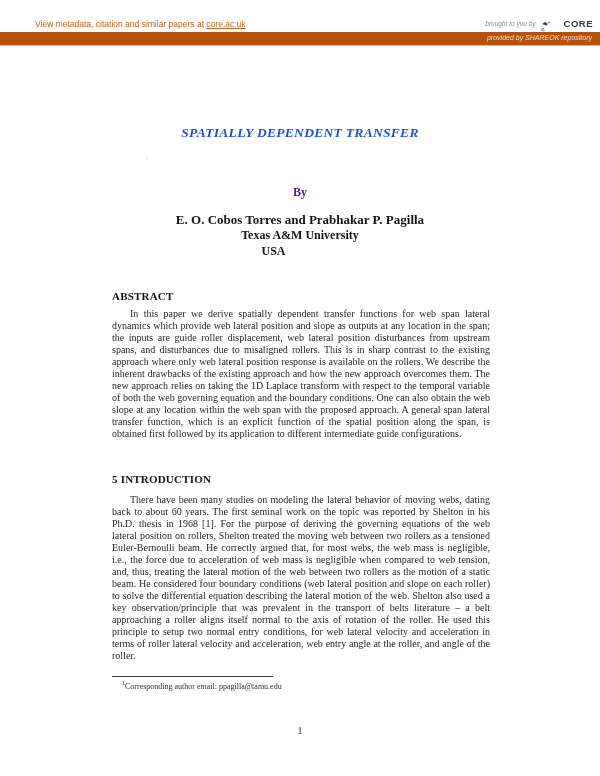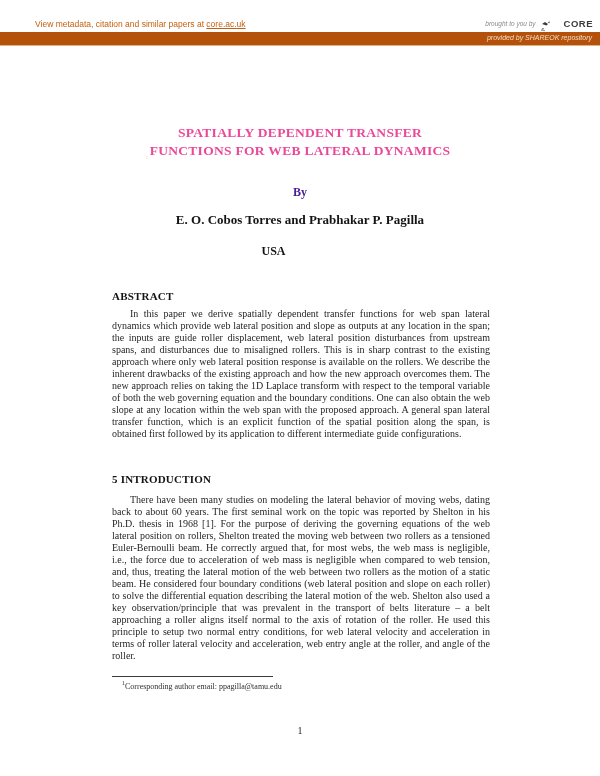--- a/index.html
+++ b/index.html
@@ -56,21 +56,21 @@
     font-size: 7px; font-style: italic; color: #f3ddc6;
     white-space: nowrap;
   }
 
   
   .doc { position: absolute; left: 0; top: 30px; width: 600px; height: 746px; color: #262626; }
 
   .title {
     position: absolute; left: 0; top: 78px; width: 600px;
     text-align: center; font-weight: bold; font-size: 13.5px;
-    line-height: 18px; color: #ec4899; letter-spacing: 0.3px;
+    line-height: 18px; color: #1d4ed8; letter-spacing: 0.3px; font-style: italic;
   }
   .stray-mark {
     position: absolute; left: 146px; top: 107px;
     font-size: 7px; color: #9a9a9a; opacity: 0.7;
   }
   .byline {
     position: absolute; left: 0; top: 139px; width: 600px;
     text-align: center; font-weight: bold; font-size: 12px; color: #4c1d95;
   }
   .authors {
@@ -143,27 +143,27 @@
     </div>
   </div>
   <div class="banner-bar">
     <span class="provided">provided by SHAREOK repository</span>
   </div>
 
   <div class="doc">
 
     <div class="title">
       <span>SPATIALLY DEPENDENT TRANSFER</span><br>
-      <span>FUNCTIONS FOR WEB LATERAL DYNAMICS</span>
     </div>
 
     <span class="stray-mark">:</span>
 
     <div class="byline">By</div>
     <div class="authors">E. O. Cobos Torres and Prabhakar P. Pagilla</div>
+    <div class="affiliation">Texas A&amp;M University</div>
     <div class="country">USA</div>
 
     <div class="sec-heading abstract">ABSTRACT</div>
     <p class="para abstract">In this paper we derive spatially dependent transfer functions for web span lateral dynamics which provide web lateral position and slope as outputs at any location in the span; the inputs are guide roller displacement, web lateral position disturbances from upstream spans, and disturbances due to misaligned rollers. This is in sharp contrast to the existing approach where only web lateral position response is available on the rollers. We describe the inherent drawbacks of the existing approach and how the new approach overcomes them. The new approach relies on taking the 1D Laplace transform with respect to the temporal variable of both the web governing equation and the boundary conditions. One can also obtain the web slope at any location within the web span with the proposed approach. A general span lateral transfer function, which is an explicit function of the spatial position along the span, is obtained first followed by its application to different intermediate guide configurations.</p>
 
     <div class="sec-heading intro">5 INTRODUCTION</div>
     <p class="para intro">There have been many studies on modeling the lateral behavior of moving webs, dating back to about 60 years. The first seminal work on the topic was reported by Shelton in his Ph.D. thesis in 1968 [1]. For the purpose of deriving the governing equations of the web lateral position on rollers, Shelton treated the moving web between two rollers as a tensioned Euler-Bernoulli beam. He correctly argued that, for most webs, the web mass is negligible, i.e., the force due to acceleration of web mass is negligible when compared to web tension, and, thus, treating the lateral motion of the web between two rollers as the motion of a static beam. He considered four boundary conditions (web lateral position and slope on each roller) to solve the differential equation describing the lateral motion of the web. Shelton also used a key observation/principle that was prevalent in the transport of belts literature – a belt approaching a roller aligns itself normal to the axis of rotation of the roller. He used this principle to setup two normal entry conditions, for web lateral velocity and acceleration in terms of roller lateral velocity and acceleration, web entry angle at the roller, and angle of the roller.</p>
 
     <div class="footnote-rule"></div>
     <div class="footnote">

